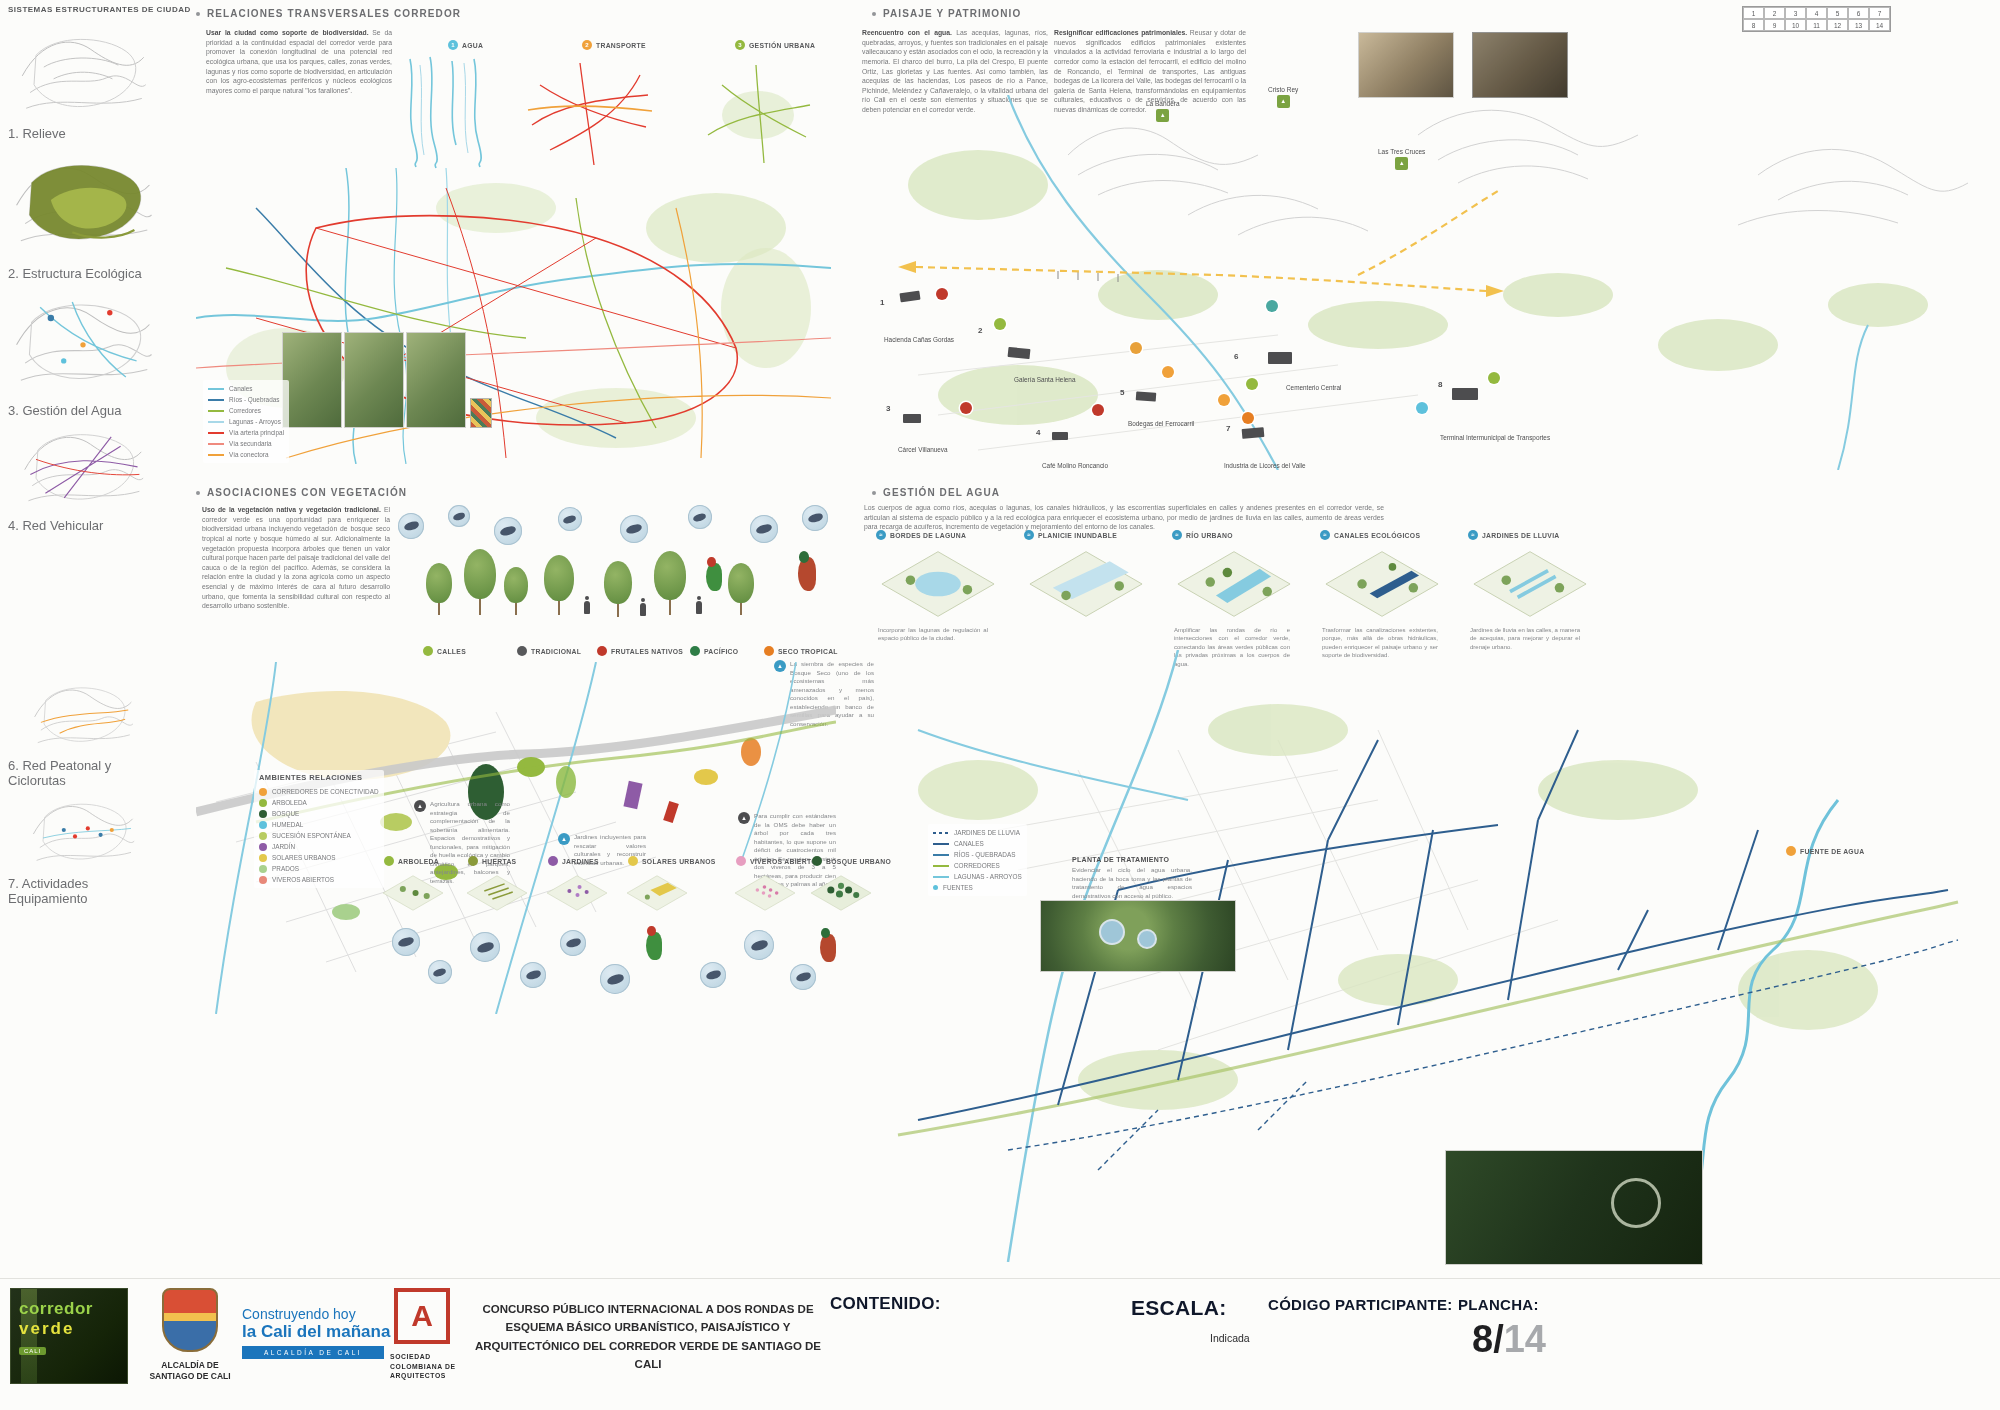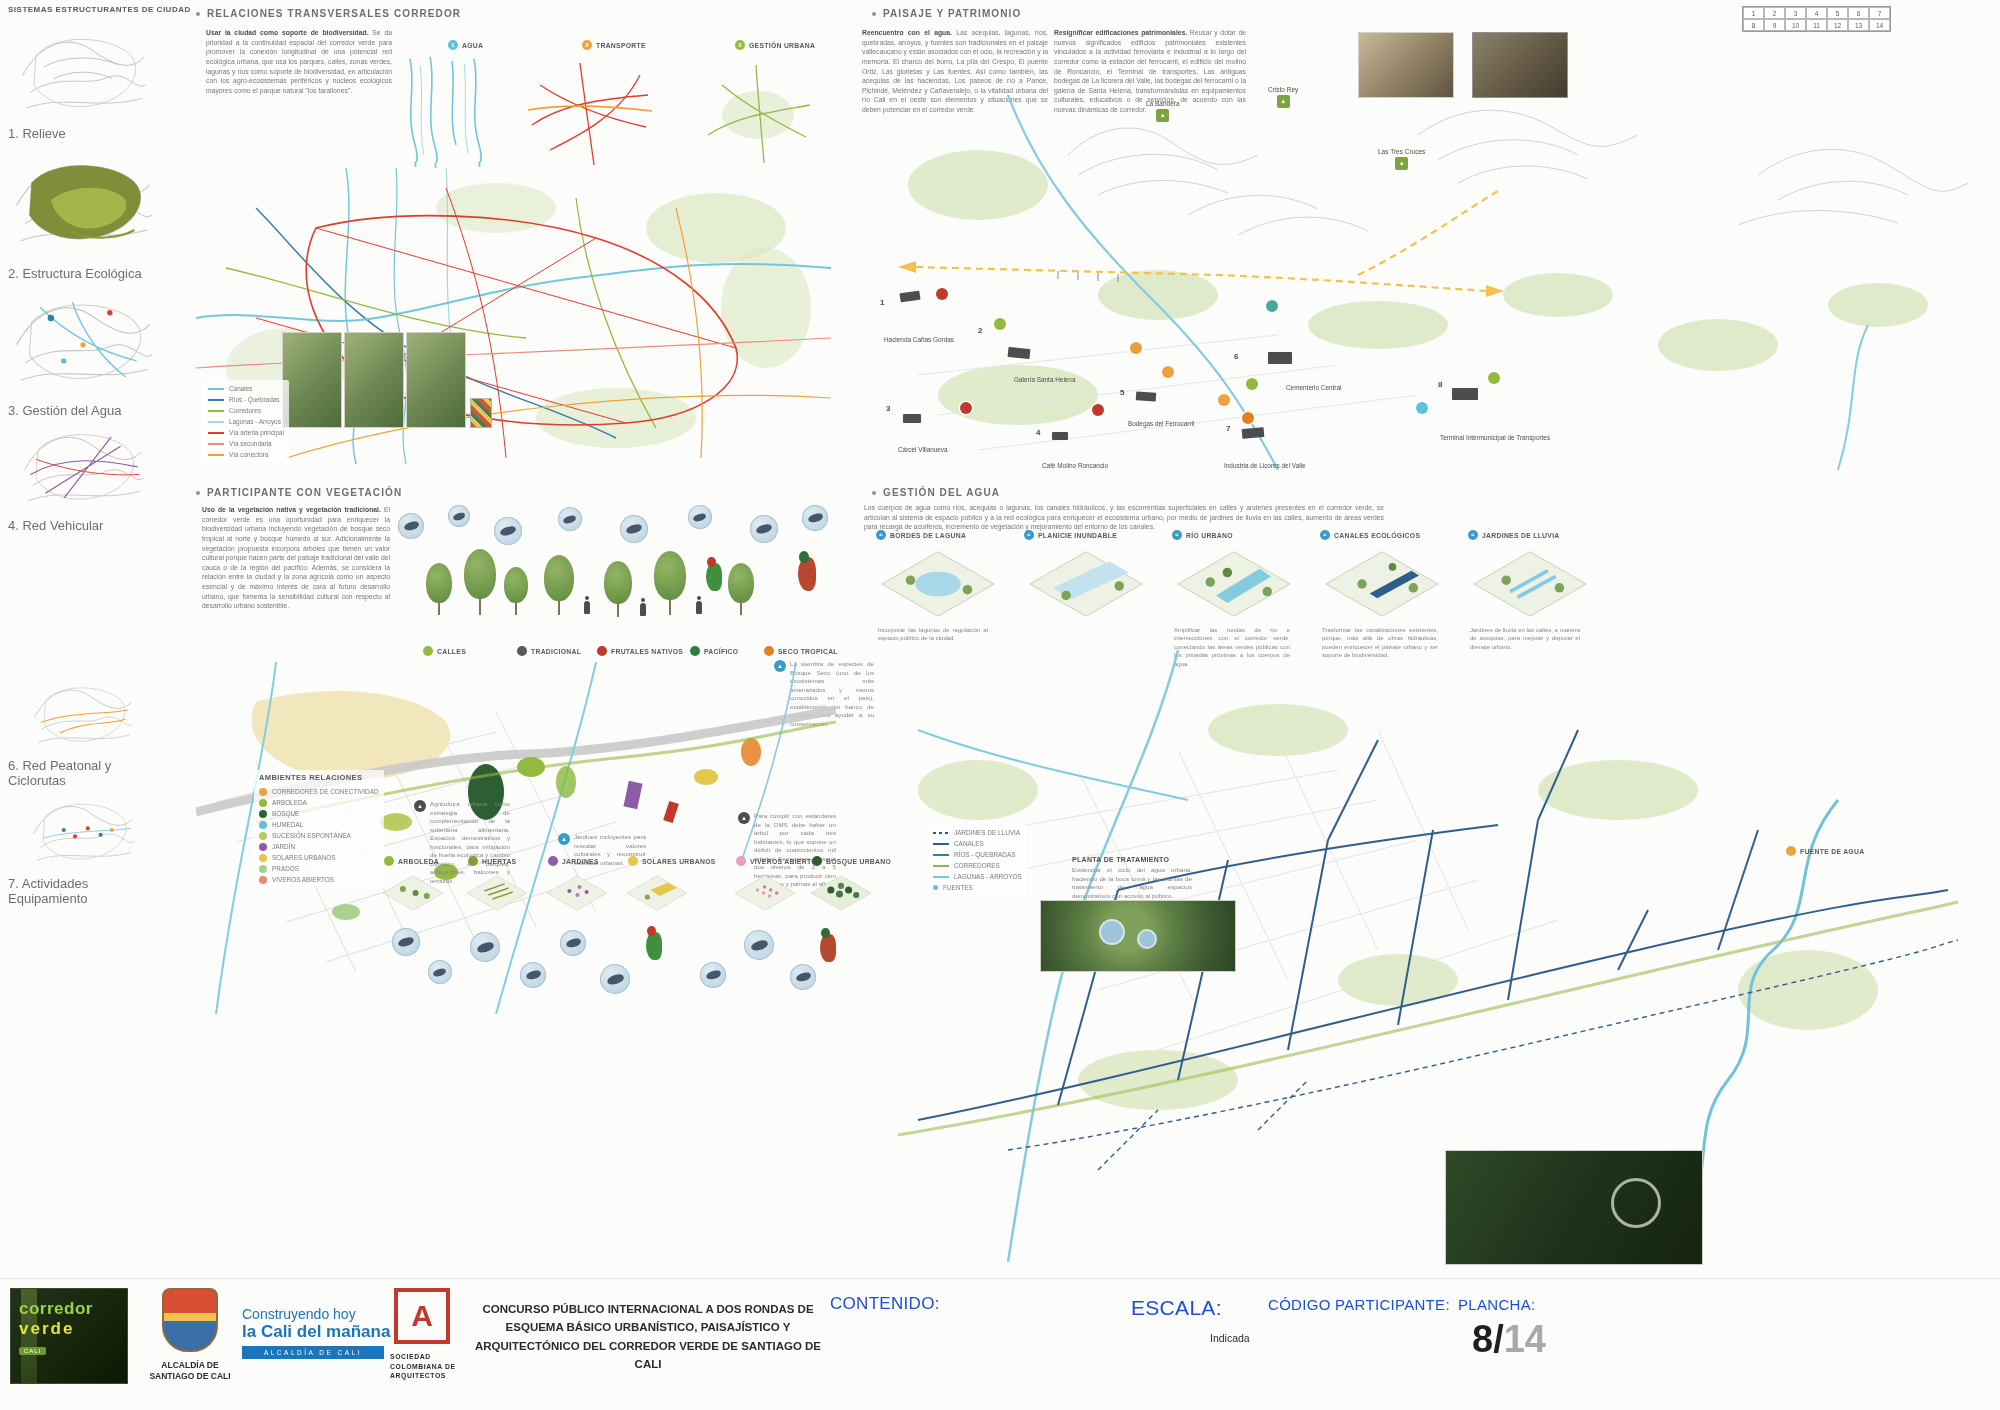--- a/index.html
+++ b/index.html
@@ -45,21 +45,21 @@
 .parrot.red::after{background:#2e6e3a}
 .note-ic{position:absolute;width:12px;height:12px;border-radius:50%;color:#fff;font-size:6px;line-height:12px;text-align:center}
 .render{position:absolute;border:1px solid #cfcfcb;background:radial-gradient(circle at 45% 40%,#7fa05a 0 18%,#5d7e44 40%,#3f5c32 70%,#2c4424);overflow:hidden}
 .render .pool{position:absolute;border-radius:50%;border:2px solid #d9e4ea;background:#9fc6d8}
 .render.big{background:linear-gradient(120deg,#2f4a28,#1f331b 50%,#15240f)}
 .render.big::after{content:"";position:absolute;right:16%;top:24%;width:44px;height:44px;border:3px solid #cfd8c2;border-radius:50%;opacity:.8}
 .sb-item{position:absolute;left:8px;width:150px}
 .sb-thumb{width:150px;border:0}
 .sb-lbl{font-size:13px;color:#6d6e71;margin-top:2px}
 .sb-title{position:absolute;left:8px;top:5px;font-size:8px;font-weight:bold;color:#58595b;letter-spacing:.5px}
-.f-label{position:absolute;font-weight:normal;color:#1d4ed8;letter-spacing:.3px;white-space:nowrap}
+.f-label{position:absolute;font-weight:bold;color:#0f172a;letter-spacing:.3px;white-space:nowrap}
 .f-title{position:absolute;width:372px;text-align:center;font-weight:bold;font-size:11.5px;line-height:1.6;color:#2b2b2d}
 .logo-cv{position:absolute;width:118px;height:96px;background:linear-gradient(135deg,#23321a,#152408 65%,#0c1704);border:1px solid #3a4a2a;padding:10px 8px;overflow:hidden}
 .logo-cv::before{content:"";position:absolute;left:10px;top:0;width:16px;height:100%;background:linear-gradient(#6d8a3f,#3d5a22);opacity:.55}
 .logo-cv .l1{position:relative;font-size:17px;font-weight:bold;color:#9bd24a;letter-spacing:.5px}
 .logo-cv .l2{position:relative;font-size:17px;font-weight:bold;color:#e4e23e;letter-spacing:2px}
 .logo-cv .l3{position:relative;display:inline-block;margin-top:6px;background:#6d9a2f;color:#fff;font-size:6px;padding:1px 5px;border-radius:2px;letter-spacing:1px}
 .crest{position:absolute;width:56px;height:64px;background:linear-gradient(#d94f35 38%,#f2c14e 38% 52%,#3a6ea8 52%);border-radius:8px 8px 26px 26px;border:2px solid #8a6d3a}
 .alc-txt{position:absolute;font-size:8.5px;font-weight:bold;color:#2b2b2d;text-align:center;line-height:1.35}
 .ch1{position:absolute;font-size:14px;color:#1b75bc}
 .ch2{position:absolute;font-size:17px;font-weight:bold;color:#1b75bc}
@@ -352,21 +352,21 @@
   <div class="dot" style="left:1092px;top:404px;width:12px;height:12px;background:#c0392b"></div>
   <div class="dot" style="left:1242px;top:412px;width:12px;height:12px;background:#e67e22"></div>
   <div class="dot" style="left:1266px;top:300px;width:12px;height:12px;background:#4aa8a0"></div>
   <div class="dot" style="left:1246px;top:378px;width:12px;height:12px;background:#94b93f"></div>
   <div class="dot" style="left:1416px;top:402px;width:12px;height:12px;background:#5ec1dc"></div>
   <div class="dot" style="left:1130px;top:342px;width:12px;height:12px;background:#e8a13a"></div>
   <div class="dot" style="left:1488px;top:372px;width:12px;height:12px;background:#94b93f"></div>
 
   <div class="sec-head" style="left:196px;top:487px">
       <i></i>
-      <span>PARTICIPANTE CON VEGETACIÓN</span>
+      <span>ASOCIACIONES CON VEGETACIÓN</span>
     </div>
   <div class="blurb" style="left:202px;top:505px;width:188px"><b>Uso de la vegetación nativa y vegetación tradicional.</b> <span>El corredor verde es una oportunidad para enriquecer la biodiversidad urbana incluyendo vegetación de bosque seco tropical al norte y bosque húmedo al sur. Adicionalmente la vegetación propuesta incorpora árboles que tienen un valor cultural porque hacen parte del paisaje tradicional del valle del cauca o de la región del pacífico. Además, se considera la relación entre la ciudad y la zona agrícola como un aspecto esencial y de máximo interés de cara al futuro desarrollo urbano, que fomenta la sensibilidad cultural con respecto al desarrollo urbano sostenible.</span></div>
 
   <div class="abs" style="left:398px;top:505px;width:434px;height:138px">
     <div class="tree" style="left:28px;top:58px;width:26px;height:52px"></div>
     <div class="tree" style="left:66px;top:44px;width:32px;height:66px"></div>
     <div class="tree" style="left:106px;top:62px;width:24px;height:48px"></div>
     <div class="tree" style="left:146px;top:50px;width:30px;height:60px"></div>
     <div class="tree" style="left:206px;top:56px;width:28px;height:56px"></div>
     <div class="tree" style="left:256px;top:46px;width:32px;height:64px"></div>

